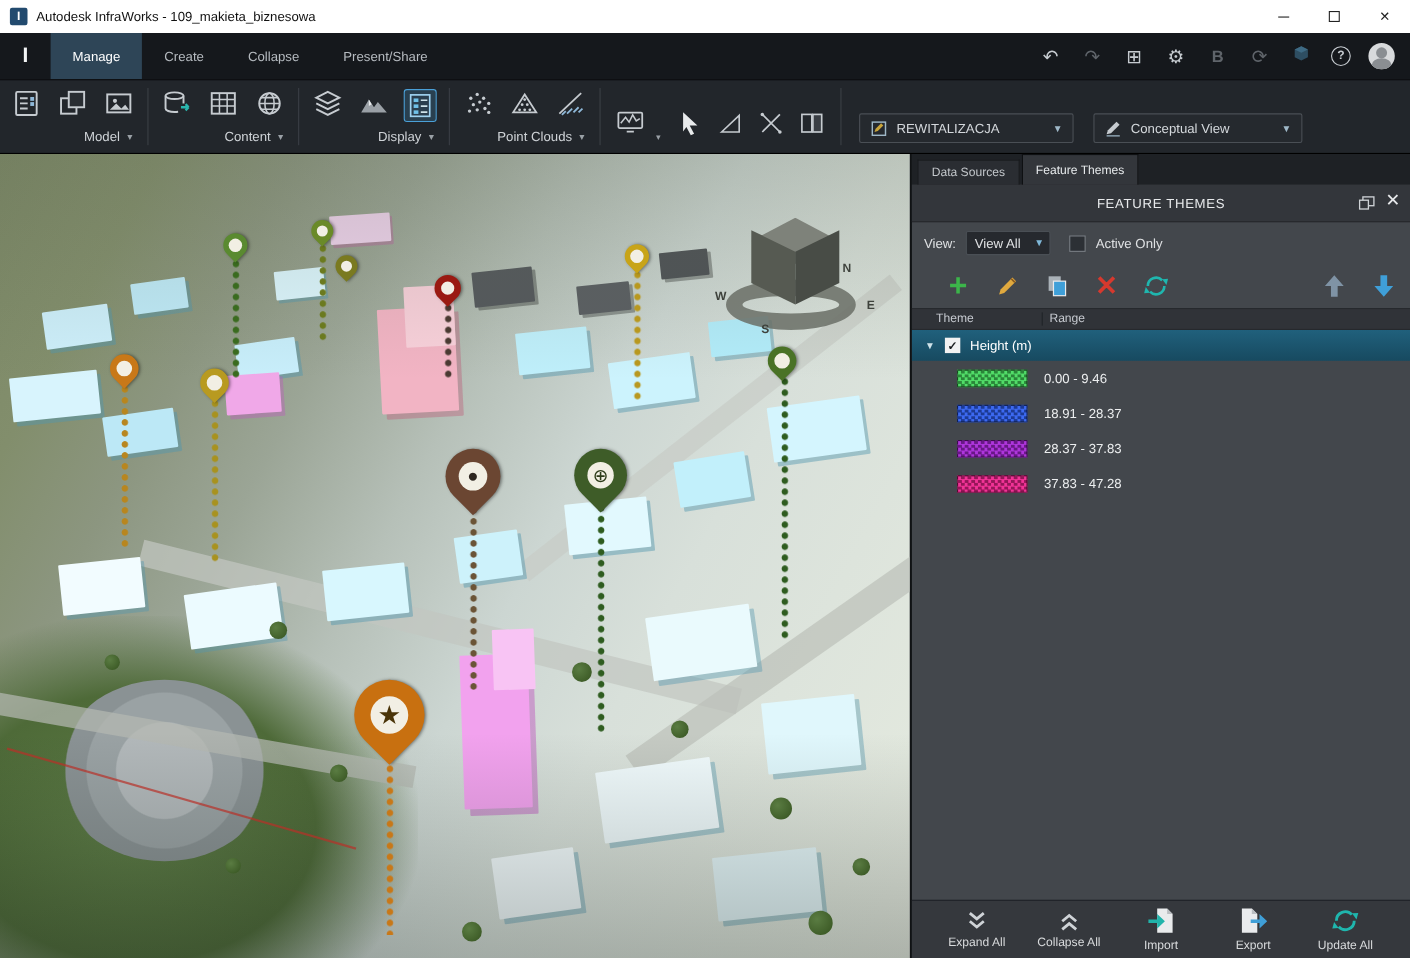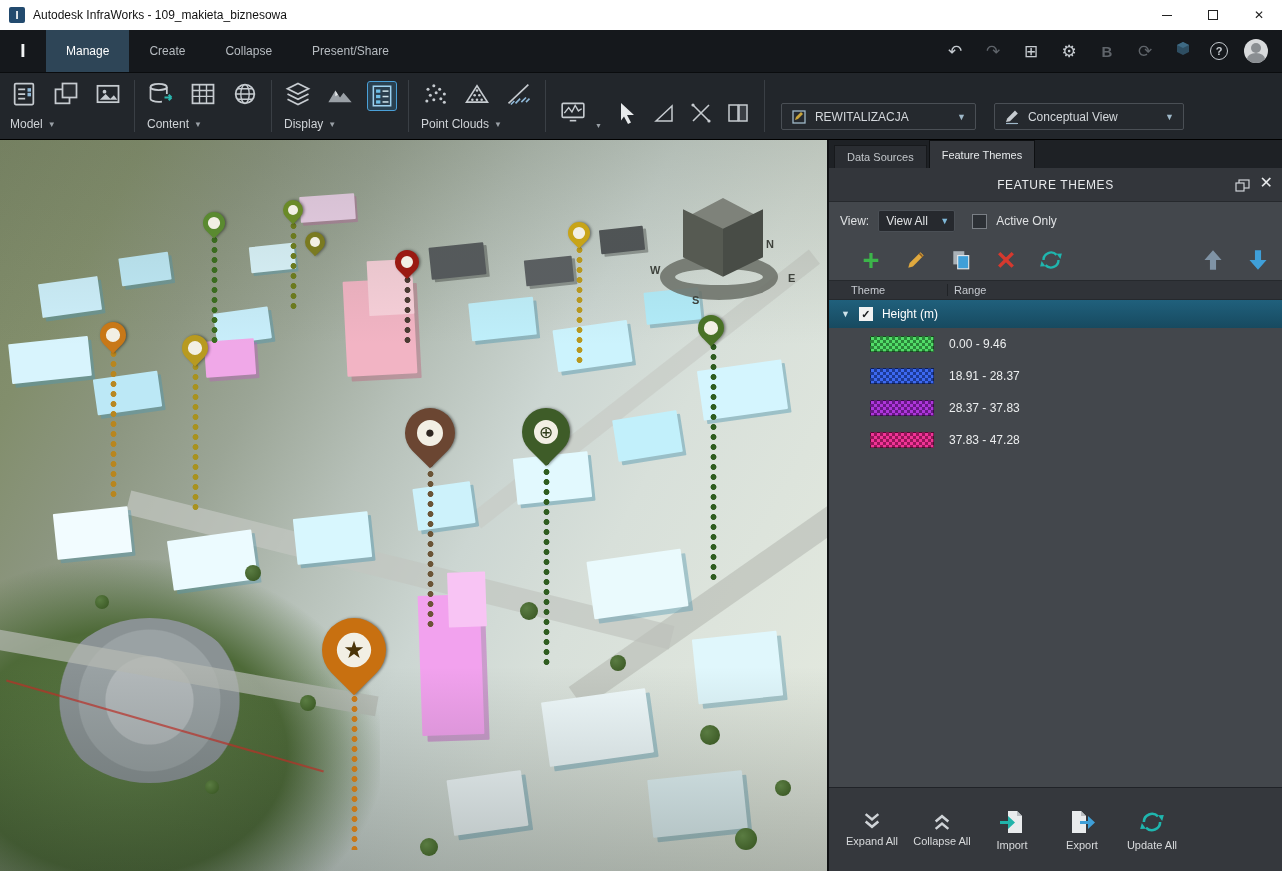--- a/index.html
+++ b/index.html
@@ -34,21 +34,21 @@
     font-size:11px; display:flex; align-items:center; justify-content:center; font-weight:bold; }
   .avatar { width:24px; height:24px; border-radius:50%; background:#d8dadc; position:relative; overflow:hidden; }
   .avatar::before { content:''; position:absolute; left:7px; top:4px; width:10px; height:10px;
     border-radius:50%; background:#8a8e92; }
   .avatar::after { content:''; position:absolute; left:3px; top:14px; width:18px; height:12px;
     border-radius:50% 50% 0 0; background:#8a8e92; }
 
   
   .toolbar { height:68px; background:#22262b; display:flex; align-items:stretch;
     border-top:1px solid #0a0c0e; border-bottom:1px solid #000; flex:0 0 68px; }
-  .tgroup { display:flex; flex-direction:column; align-items:flex-start; padding:5px 10px 3px; }
+  .tgroup { display:flex; flex-direction:column; align-items:flex-end; padding:5px 10px 3px; }
   .ticons { display:flex; gap:14px; align-items:center; height:36px; }
   .tlabel { margin-top:3px; font-size:12px; color:#cfd3d7; display:flex; align-items:center; gap:5px; }
   .caret { font-size:8px; color:#9aa0a6; }
   .tdivider { width:1px; background:#3a3f45; margin:7px 2px; }
   .active-tool { outline:1px solid #4aa0d8; background:rgba(70,160,216,.22);
     border-radius:2px; display:flex; padding:1px; }
   .tool-strip { display:flex; align-items:flex-end; gap:13px; padding:0 12px 10px; }
   .mini-caret { font-size:7px; color:#9aa0a6; align-self:flex-end; margin-left:-4px; }
   .dropsel { align-self:flex-end; margin-bottom:9px; height:27px; min-width:195px;
     border:1px solid #4a4f55; background:#25292e; border-radius:2px; display:flex;
@@ -121,22 +121,22 @@
     background:linear-gradient(#20607c, #174a60); color:#fff; font-size:12px; }
   .tri { color:#cfe3ea; font-size:9px; }
   .tcb { width:14px; height:14px; background:#f2f2f2; color:#1a1c1e; font-size:11px;
     font-weight:bold; display:flex; align-items:center; justify-content:center; }
   .range-row { height:32px; display:flex; align-items:center; }
   .swatch { width:64px; height:16px; margin-left:41px; background-color:var(--c);
     background-image:repeating-conic-gradient(rgba(0,0,0,.38) 0% 25%, rgba(255,255,255,.07) 0% 50%);
     background-size:6px 6px; border:1px solid rgba(0,0,0,.45); }
   .range-label { margin-left:15px; font-size:12px; color:#eceeef; }
   .pbody { flex:1; min-height:0; }
-  .pfooter { height:84px; background:#35383d; border-top:1px solid #202328;
-    display:flex; align-items:center; justify-content:flex-start; padding:0 8px; }
+  .pfooter { height:53px; background:#35383d; border-top:1px solid #202328;
+    display:flex; align-items:center; justify-content:space-between; padding:0 24px; }
   .fbtn { display:flex; flex-direction:column; align-items:center; gap:4px;
     font-size:11px; color:#d8dadc; min-width:70px; }
 </style>
 </head>
 <body>
 
 <div class="window">
 
   <div class="titlebar">
     <span class="app-ico">I</span>

